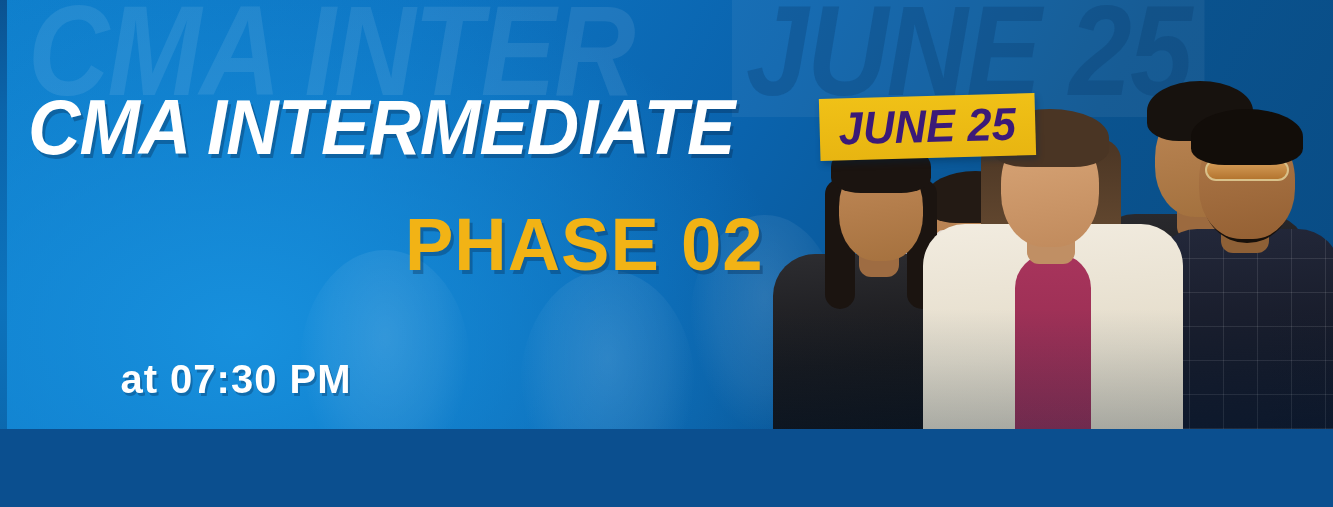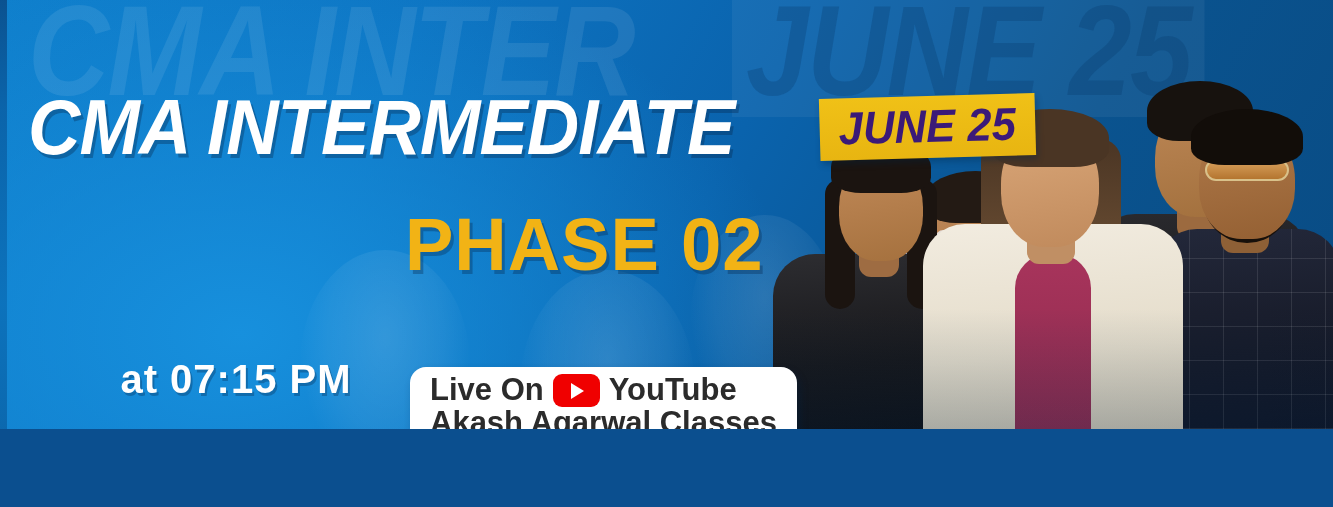--- a/index.html
+++ b/index.html
@@ -352,27 +352,17 @@
     <div class="main-title">CMA INTERMEDIATE</div>
     <div class="june-badge">JUNE 25</div>
   </div>
 
 
   <div class="phase-block">
     <div class="phase">PHASE 02</div>
   </div>
 
   <div class="date-block">
-    <div class="time-text">at 07:15 PM</div>
-  </div>
-
-  <div class="yt-pill">
-    <div class="yt-row1">
-      <span>Live On</span>
-      <span class="yt-icon">
-        <span class="tri"></span>
-      </span>
-      <span>YouTube</span>
-    </div>
-    <div class="yt-row2">Akash Agarwal Classes</div>
-  </div>
+    <div class="time-text">at 07:30 PM</div>
+  </div>
+
 
 </div>
 
 </body></html>

